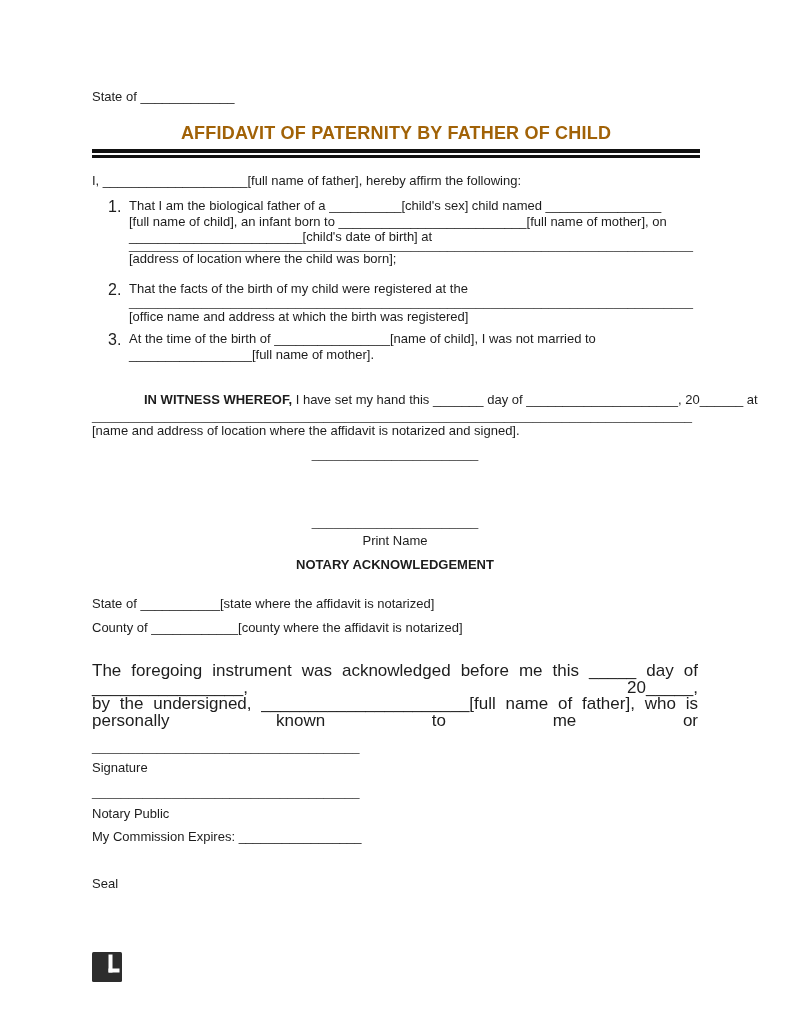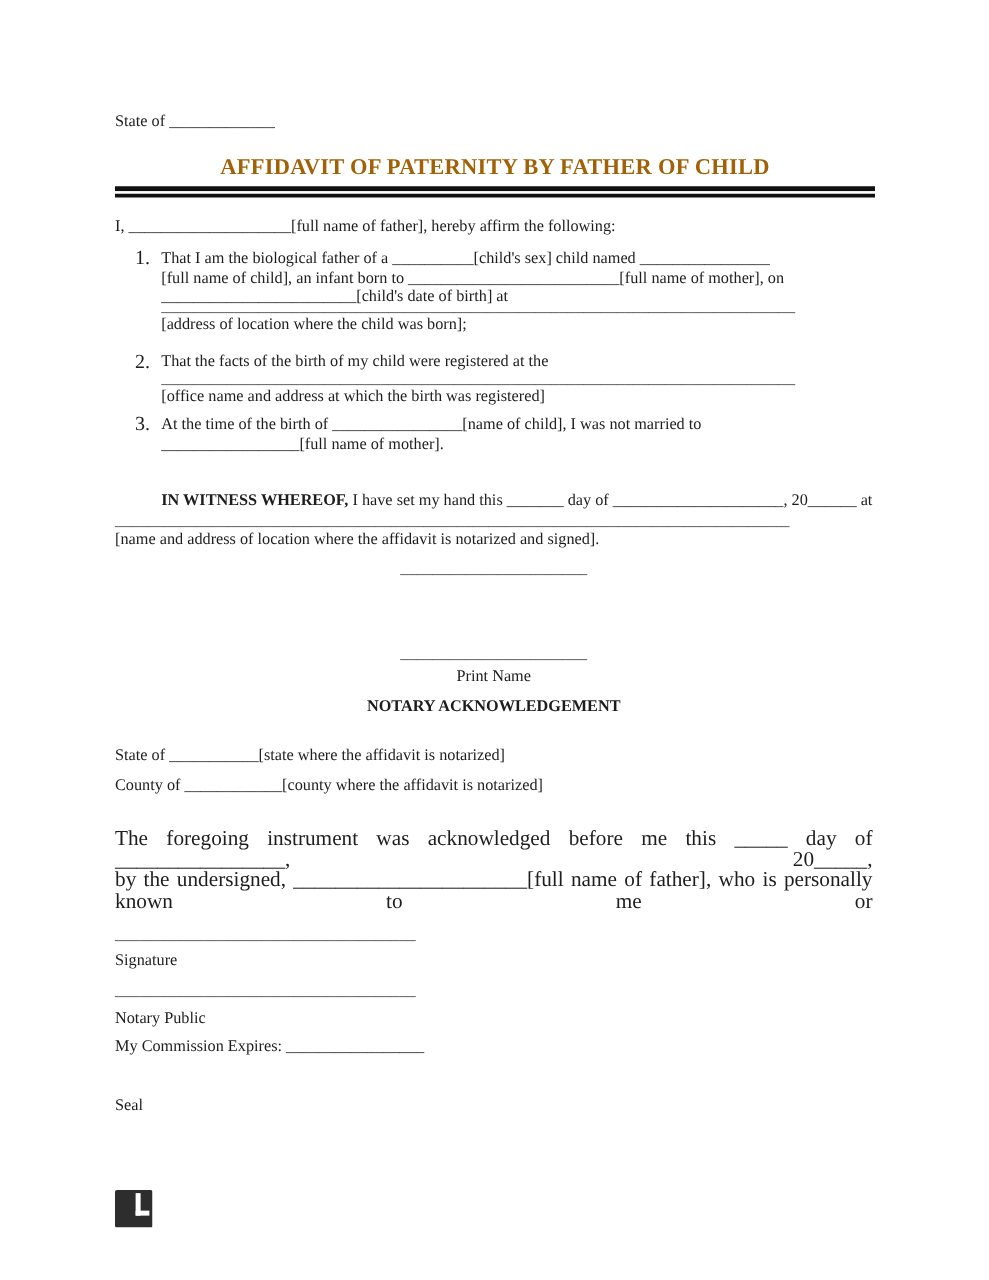--- a/index.html
+++ b/index.html
@@ -1,18 +1,18 @@
 <!DOCTYPE html>
 <html><head>
 <meta charset="utf-8">
 <style>
   html,body{margin:0;padding:0;background:#ffffff;}
   .page{
     position:relative;width:791px;height:1024px;background:#ffffff;overflow:hidden;
-    font-family:Liberation Serif, serif;color:#1d1d1d;
+    font-family:Liberation Sans, sans-serif;color:#1d1d1d;
   }
   .t{position:absolute;font-size:13px;line-height:15.5px;white-space:nowrap;}
   .fill{color:#404040;letter-spacing:0;}
   .title{
     position:absolute;left:92px;top:121px;width:608px;text-align:center;
     font-size:18px;line-height:24px;font-weight:bold;color:#a16207;letter-spacing:.2px;
   }
   .rule{position:absolute;left:92px;top:149px;width:608px;}
   .rule .bar1{height:3.5px;background:#111;}
   .rule .gap{height:2px;background:#fff;}
@@ -59,21 +59,21 @@
   </div>
   <div class="t fill" style="left:129px;top:294px;">______________________________________________________________________________</div>
   <div class="t" style="left:129px;top:309px;">[office name and address at which the birth was registered]</div>
 
   <div class="li" style="top:331px;">
     <span class="num">3.</span>
     <div class="ln">At the time of the birth of ________________[name of child], I was not married to</div>
     <div class="ln">_________________[full name of mother].</div>
   </div>
 
-  <div class="t" style="left:89px;top:392px;padding-left:40px;">
+  <div class="t" style="left:104px;top:392px;padding-left:40px;">
     <span class="bold">IN WITNESS WHEREOF,</span><span> I have set my hand this _______ day of _____________________, 20______ at</span>
   </div>
   <div class="t fill" style="left:92px;top:408px;">___________________________________________________________________________________</div>
   <div class="t" style="left:92px;top:423px;">[name and address of location where the affidavit is notarized and signed].</div>
 
   <div class="t fill rightblock" style="top:446px;">_______________________</div>
 
   <div class="t fill rightblock" style="top:514px;">_______________________</div>
   <div class="t rightblock" style="top:533px;">Print Name</div>
 

